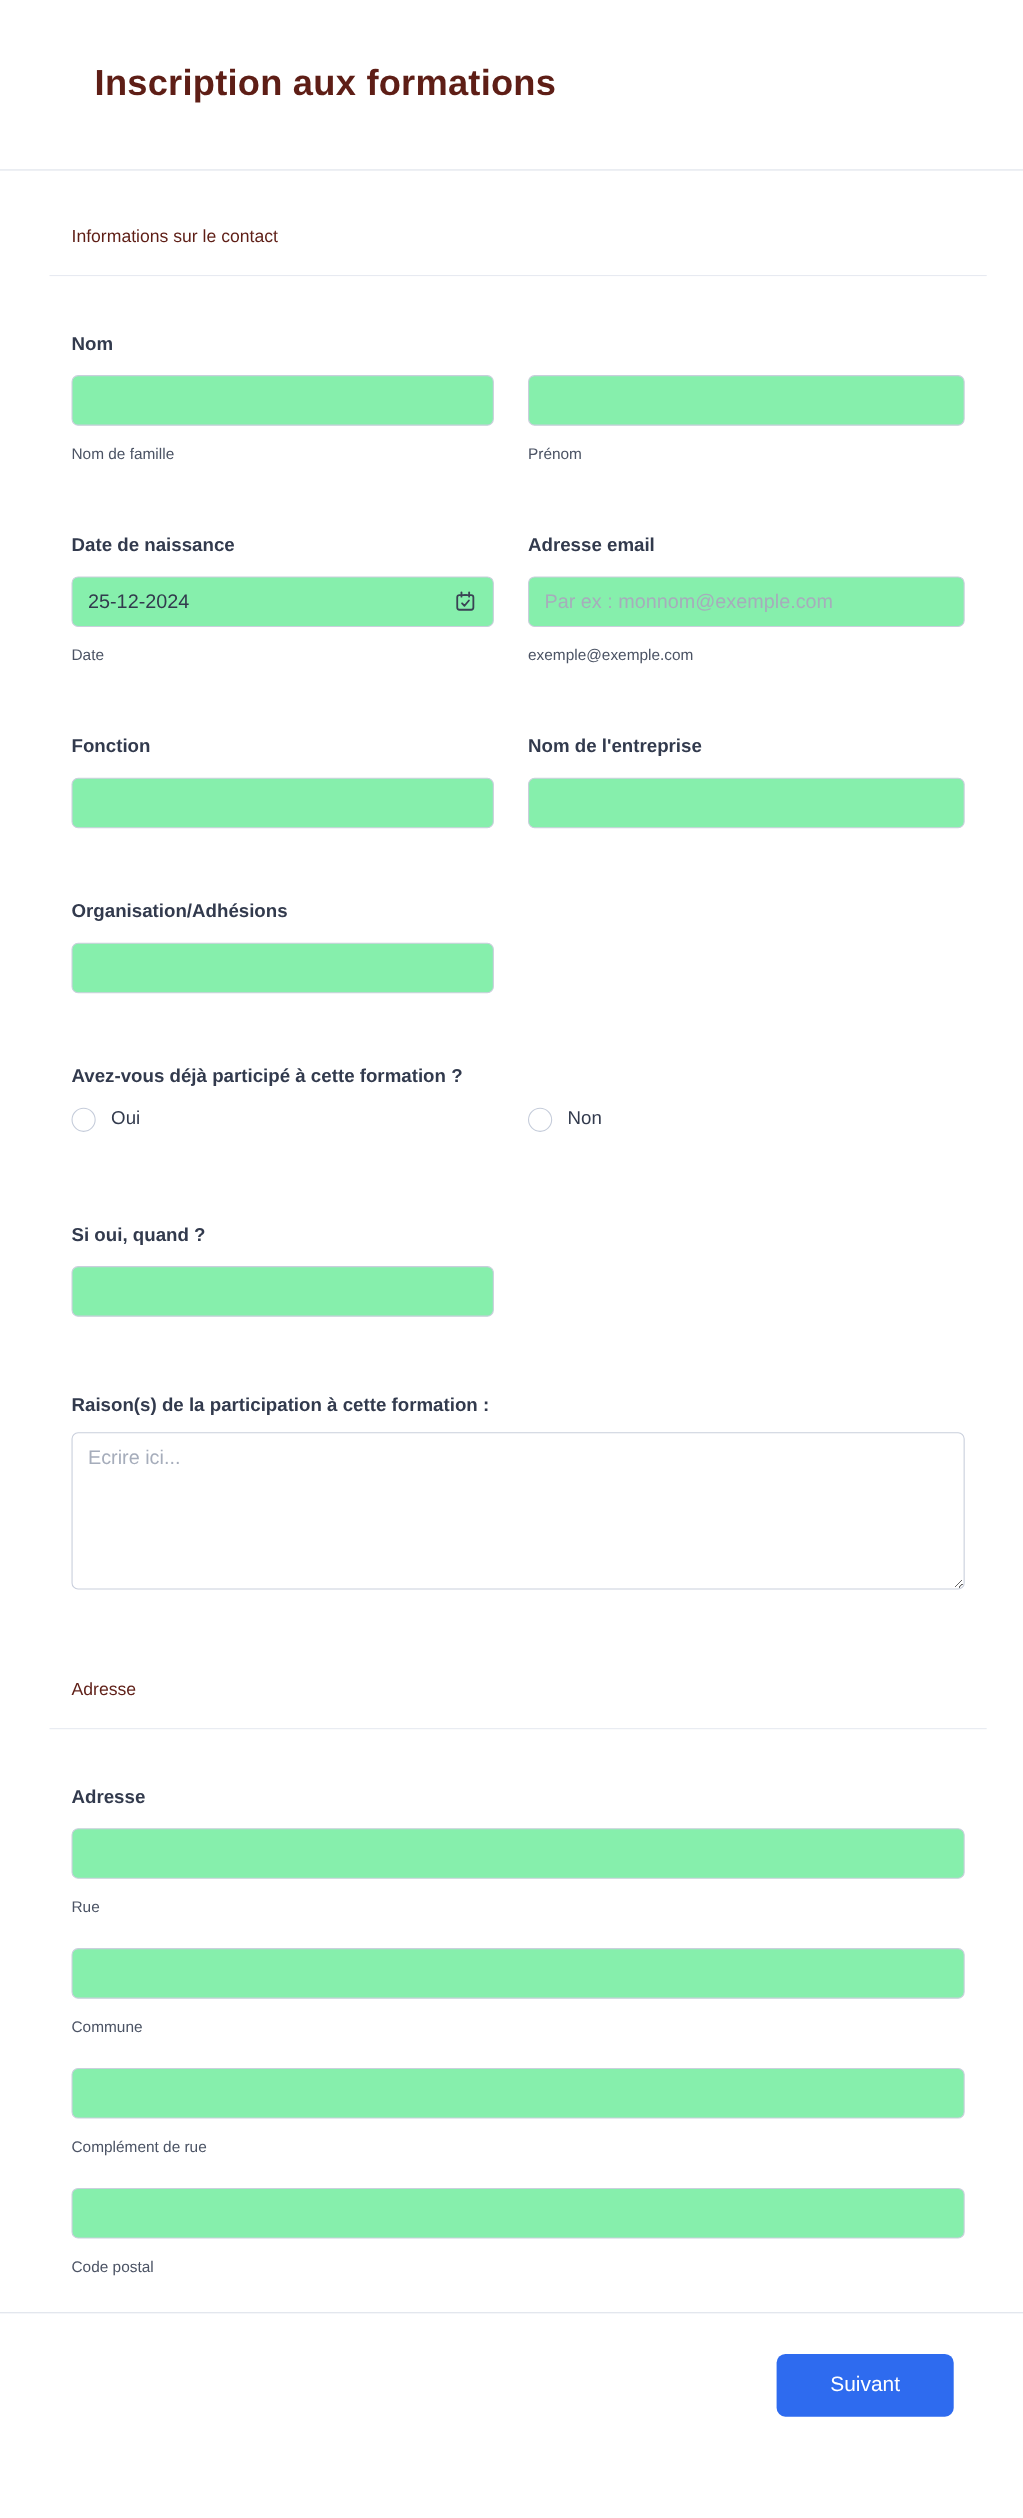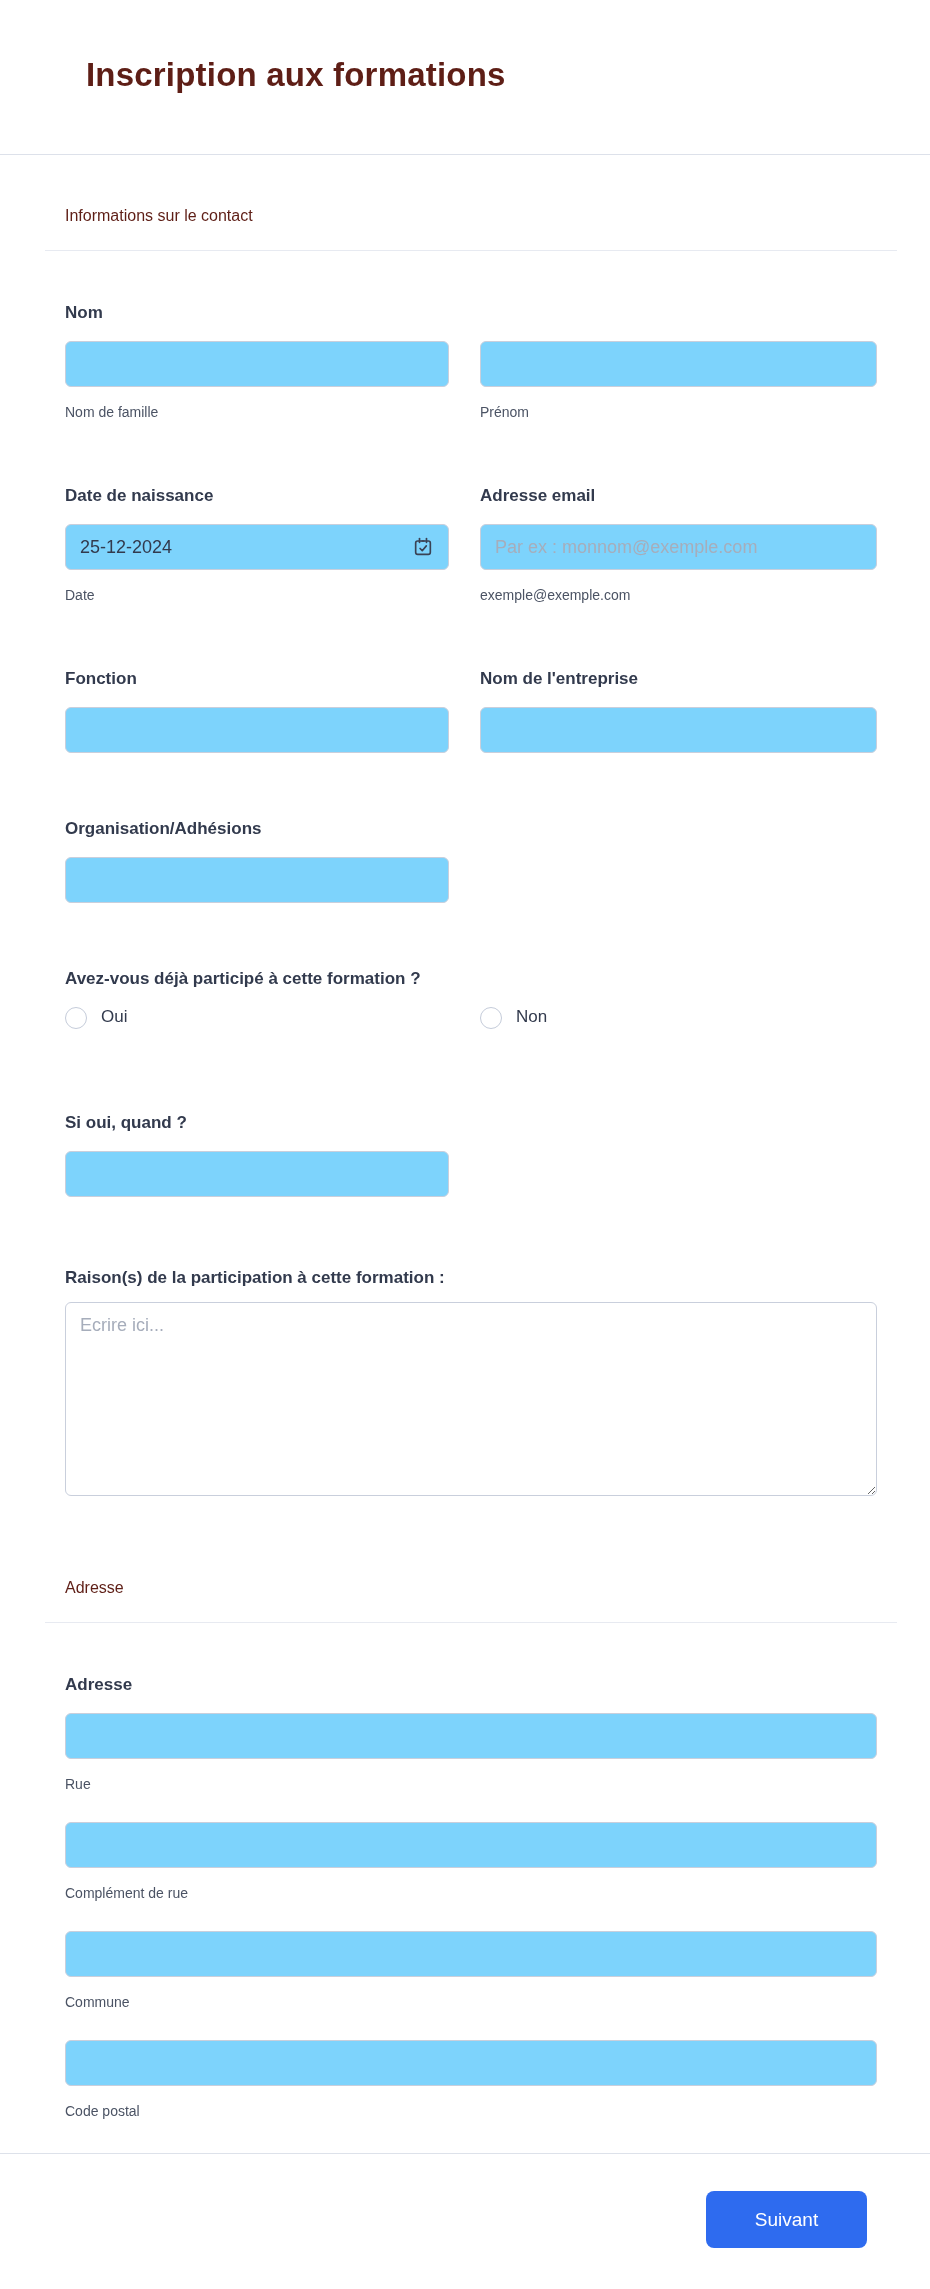--- a/index.html
+++ b/index.html
@@ -60,21 +60,21 @@
     grid-template-columns: 384px 397px;
     column-gap: 31px;
   }
 
   .input-wrap { margin-top: 18px; }
   input.text-input, .date-input {
     width: 100%;
     height: 46px;
     border: 1px solid #C9CFDC;
     border-radius: 6px;
-    background: #7dd3fc;
+    background: #86efac;
     font-family: "Liberation Sans", "DejaVu Sans", sans-serif;
     font-size: 18px;
     color: #323A4D;
     padding: 0 14px;
     outline: none;
   }
   input.text-input::placeholder { color: #A6ADBB; opacity: 1; }
 
   .date-input {
     display: flex;
@@ -110,21 +110,21 @@
   .radio-label {
     margin-left: 14px;
     font-size: 17px;
     color: #323A4D;
   }
 
   
   textarea.textarea-input {
     display: block;
     width: 100%;
-    height: 194px;
+    height: 143px;
     margin-top: 14px;
     border: 1px solid #C9CFDC;
     border-radius: 6px;
     padding: 12px 14px;
     font-family: "Liberation Sans", "DejaVu Sans", sans-serif;
     font-size: 18px;
     color: #323A4D;
     resize: both;
     outline: none;
   }
@@ -279,26 +279,26 @@
     <div class="field first-of-section">
       <span class="field-label">Adresse</span>
 
       <div class="stacked-input first">
         <input class="text-input" type="text" style="">
         <div class="sublabel stacked-sub">Rue</div>
       </div>
 
       <div class="stacked-input">
         <input class="text-input" type="text" style="">
-        <div class="sublabel stacked-sub">Complément de rue</div>
+        <div class="sublabel stacked-sub">Commune</div>
       </div>
 
       <div class="stacked-input">
         <input class="text-input" type="text" style="">
-        <div class="sublabel stacked-sub">Commune</div>
+        <div class="sublabel stacked-sub">Complément de rue</div>
       </div>
 
       <div class="stacked-input">
         <input class="text-input" type="text" style="">
         <div class="sublabel stacked-sub">Code postal</div>
       </div>
     </div>
 
   </main>
 

